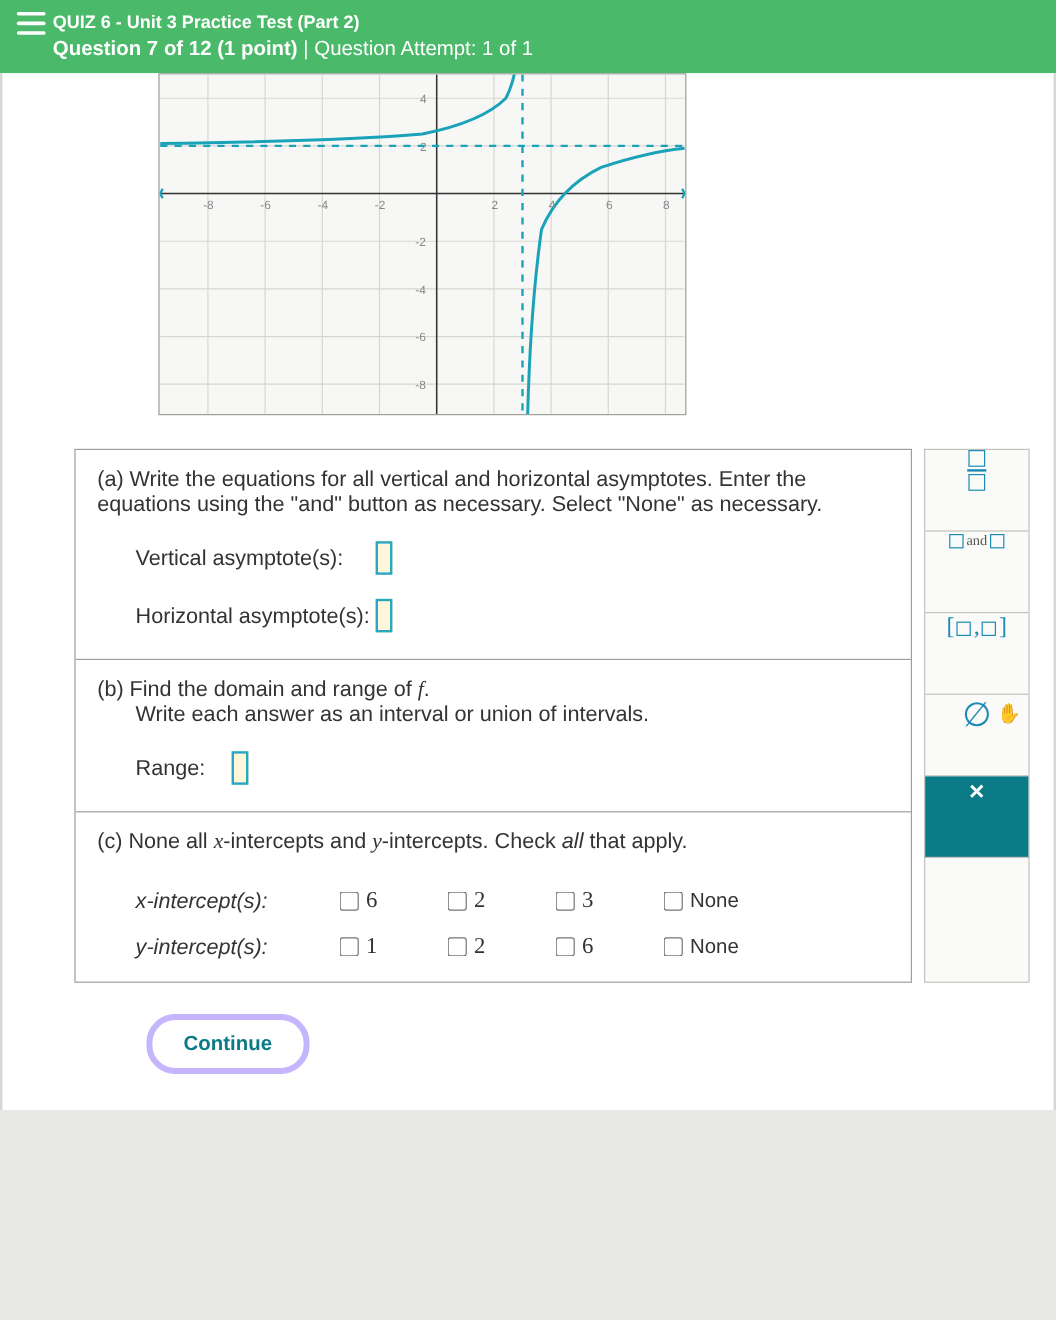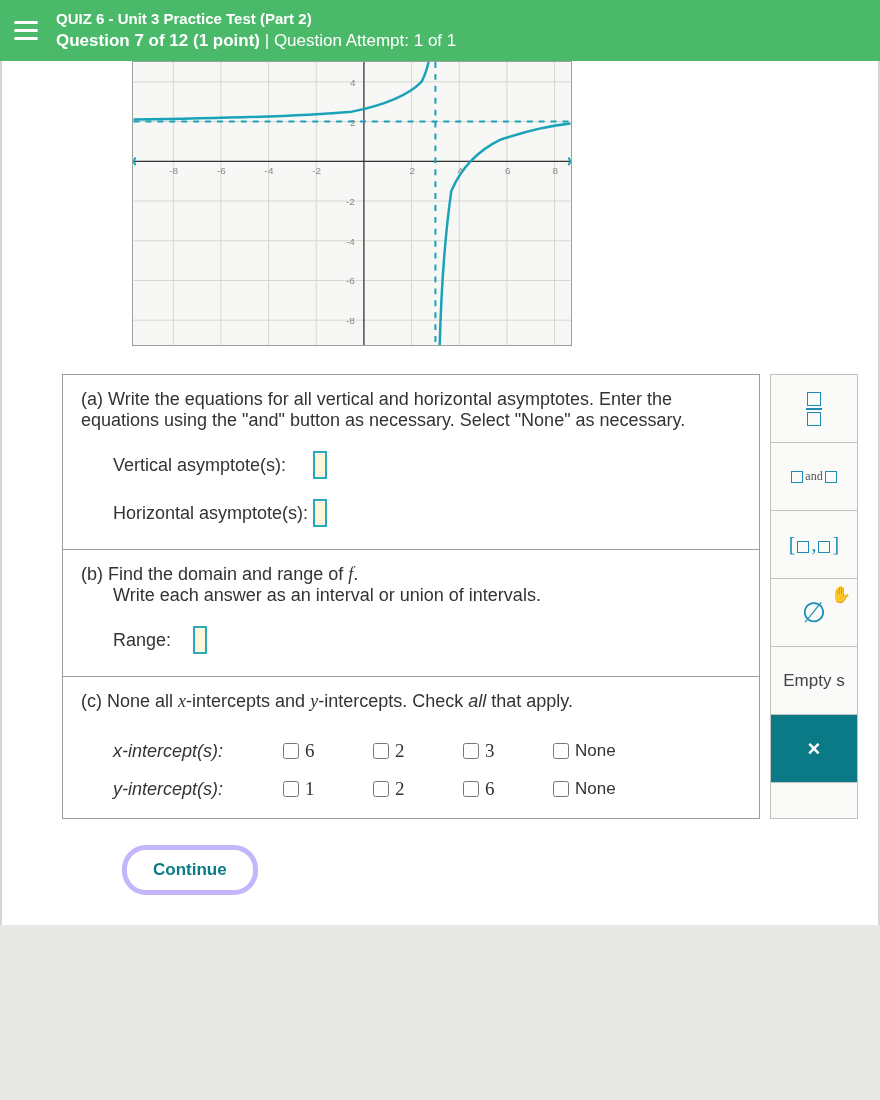--- a/index.html
+++ b/index.html
@@ -8,22 +8,22 @@
     background: #e8e9e7;
     width: 880px;
     height: 1100px;
     overflow: hidden;
   }
   .header {
     background: #4bb96a;
     color: #fff;
     padding: 10px 14px;
     display: flex;
-    align-items: center;
-    gap: 18px;
+    align-items: flex-start;
+    gap: 6px;
   }
   .menu-icon {
     display: flex;
     flex-direction: column;
     gap: 5px;
     cursor: pointer;
   }
   .menu-icon span {
     display: block;
     width: 24px;
@@ -110,21 +110,21 @@
     width: 100px;
     display: flex;
     flex-direction: column;
     border: 1px solid #c2c2bc;
     background: #fafaf8;
   }
   .tool-btn {
     height: 68px;
     border-bottom: 1px solid #c2c2bc;
     display: flex;
-    align-items: center;
+    align-items: flex-start;
     justify-content: center;
     font-size: 18px;
     color: #1d8bb3;
     cursor: pointer;
     position: relative;
     font-family: 'Times New Roman', serif;
   }
   .tool-btn.lab { color: #444; font-family: Arial, sans-serif; font-size: 17px; }
   .tool-btn.close {
     background: #0b7a87;
@@ -337,23 +337,20 @@
           <div class="box"></div>
           <span>,</span>
           <div class="box"></div>
           <span>]</span>
         </div>
       </div>
       <div class="tool-btn">
         <span class="empty-set">∅</span>
         <span class="pointer">✋</span>
       </div>
-      <div class="tool-btn lab">
-        <span>Empty s</span>
-      </div>
       <div class="tool-btn close">
         <span>×</span>
       </div>
     </div>
   </div>
 
   <button class="continue-btn">
     <span>Continue</span>
   </button>
 

